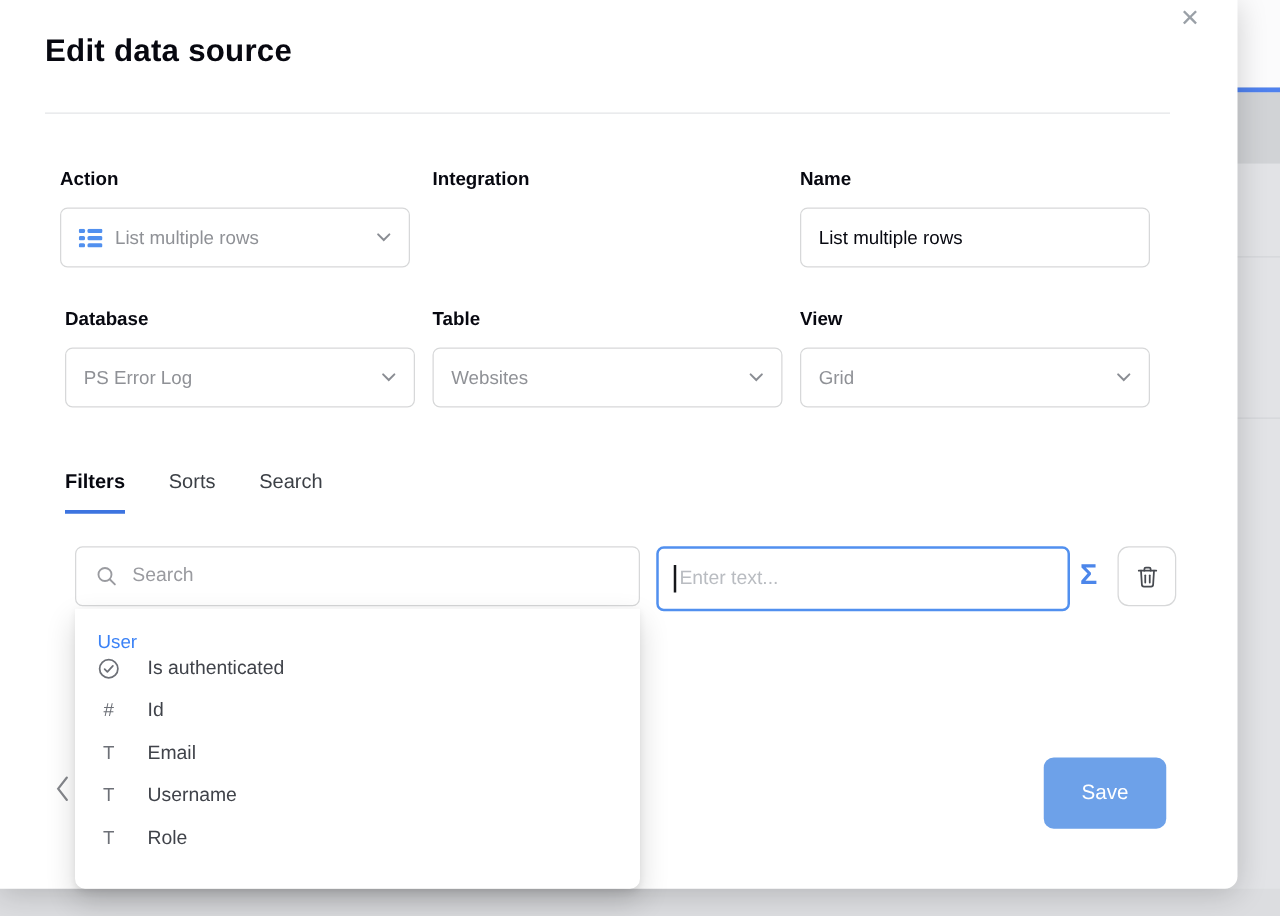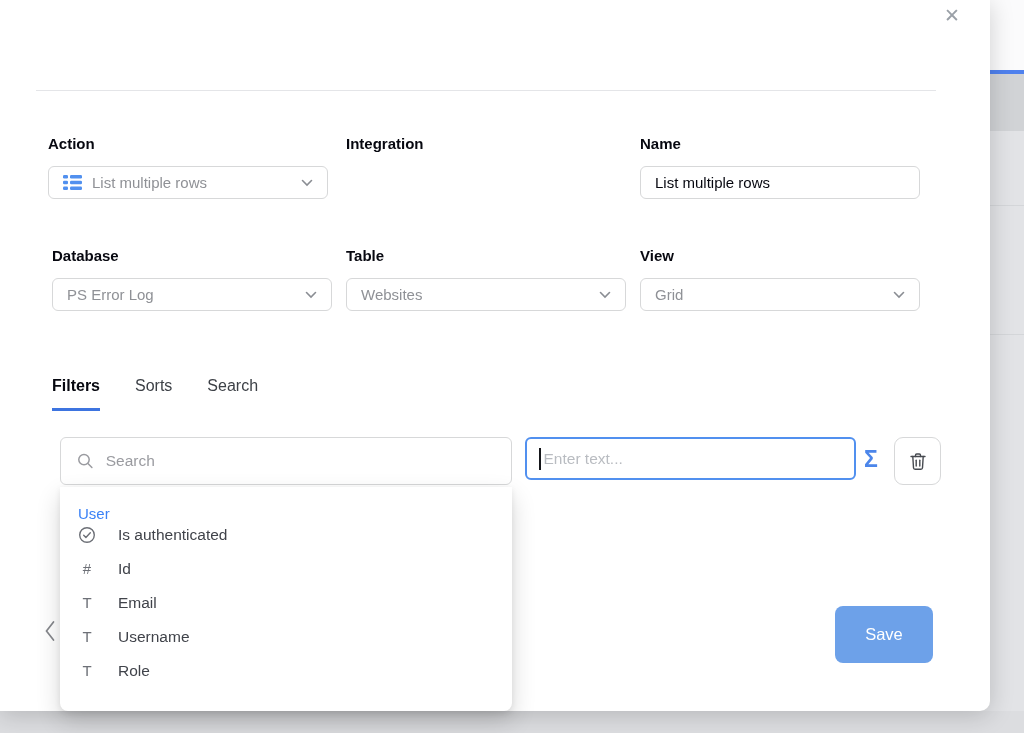--- a/index.html
+++ b/index.html
@@ -19,21 +19,21 @@
   .modal{position:absolute;left:0;top:0;width:990px;height:711px;background:#fff;
          border-radius:0 0 10px 0;box-shadow:0 4px 24px rgba(0,0,0,.18)}
   .modal-title{position:absolute;left:36px;top:27px;font-size:25px;font-weight:700;color:#070810;letter-spacing:.2px}
   .close-btn{position:absolute;left:936px;top:0;width:32px;height:30px;display:flex;align-items:center;justify-content:center;
              font-size:19px;color:#9aa0a7;cursor:pointer}
   .divider{position:absolute;left:36px;top:90px;width:900px;height:1px;background:#e4e5e8}
 
   
   .field{position:absolute;width:280px}
   .field-label{font-size:15px;font-weight:700;color:#070810;margin-bottom:14px}
-  .ctl{height:33px;border:1px solid #d7d8d9;border-radius:6px;background:#fff;display:flex;align-items:center;
+  .ctl{height:48px;border:1px solid #d7d8d9;border-radius:6px;background:#fff;display:flex;align-items:center;
        padding:0 14px;gap:10px;font-size:15px;cursor:pointer}
   .ctl .val{color:#8f9196;white-space:nowrap}
   .ctl input{border:none;outline:none;font:inherit;color:#070810;width:100%;background:transparent}
   .chev{margin-left:auto;flex:none}
 
   
   .tabs{position:absolute;left:52px;top:377px;display:flex;gap:35px}
   .tab{font-size:16px;color:#3c4046;padding-bottom:13px;cursor:pointer;border-bottom:3px solid transparent}
   .tab.active{color:#070810;font-weight:700;border-bottom-color:#3d74e0}
 
@@ -45,21 +45,21 @@
   .search-box input::placeholder{color:#9a9ba0}
   .dd-panel{margin-top:2px;background:#fff;border-radius:0 0 8px 8px;
             box-shadow:0 10px 24px rgba(0,0,0,.16),0 2px 6px rgba(0,0,0,.08);
             padding:18px 18px 10px;height:224px;overflow:hidden}
   .dd-group{color:#3b82f6;font-size:15px;margin-bottom:4px}
   .dd-item{display:flex;align-items:flex-start;gap:22px;height:34px;font-size:15.5px;color:#40434a;cursor:pointer}
   .dd-item .ic{width:18px;display:flex;justify-content:center;align-items:center;color:#6d7077;
                font-size:15px;font-weight:500;flex:none}
 
   
-  .value-input{position:absolute;left:525px;top:437px;width:331px;height:43px;border:2px solid #5190ef;border-radius:6px;
+  .value-input{position:absolute;left:525px;top:437px;width:331px;height:52px;border:2px solid #5190ef;border-radius:6px;
                background:#fff;display:flex;align-items:center;padding:0 12px;cursor:text}
   .caret{width:1.5px;height:22px;background:#15161a;animation:blink 1.1s steps(1) infinite}
   @keyframes blink{50%{opacity:0}}
   .value-ph{color:#b9bcc1;font-size:15.5px;margin-left:3px}
   .sigma{position:absolute;left:864px;top:446px;font-size:23px;font-weight:600;color:#4c86ea;cursor:pointer}
   .trash-btn{position:absolute;left:894px;top:437px;width:47px;height:48px;border:1px solid #d7d8d9;border-radius:9px;
              background:#fff;display:flex;align-items:center;justify-content:center;cursor:pointer}
 
   .save-btn{position:absolute;left:835px;top:606px;width:98px;height:57px;border:none;border-radius:8px;
             background:#6da1e9;color:#fff;font-size:16.5px;font-family:inherit;cursor:pointer}
@@ -73,20 +73,21 @@
   <div class="bg-right-top"></div>
   <div class="bg-right-blue"></div>
   <div class="bg-right-band"></div>
   <div class="bg-right-body"></div>
   <div class="bg-hairline" style="top:205px"></div>
   <div class="bg-hairline" style="top:334px"></div>
   <div class="bg-bottom"></div>
 
   <div class="modal">
 
+    <div class="modal-title">Edit data source</div>
     <div class="close-btn">✕</div>
     <div class="divider"></div>
 
     <div class="field" style="left:48px;top:135px">
       <div class="field-label">Action</div>
       <div class="ctl">
         <svg width="19" height="15" viewBox="0 0 19 15">
           <rect x="0" y="0" width="5" height="3.4" rx="1.2" fill="#5190ef"></rect>
           <rect x="7" y="0" width="12" height="3.4" rx="1.2" fill="#5190ef"></rect>
           <rect x="0" y="5.8" width="5" height="3.4" rx="1.2" fill="#5190ef"></rect>

